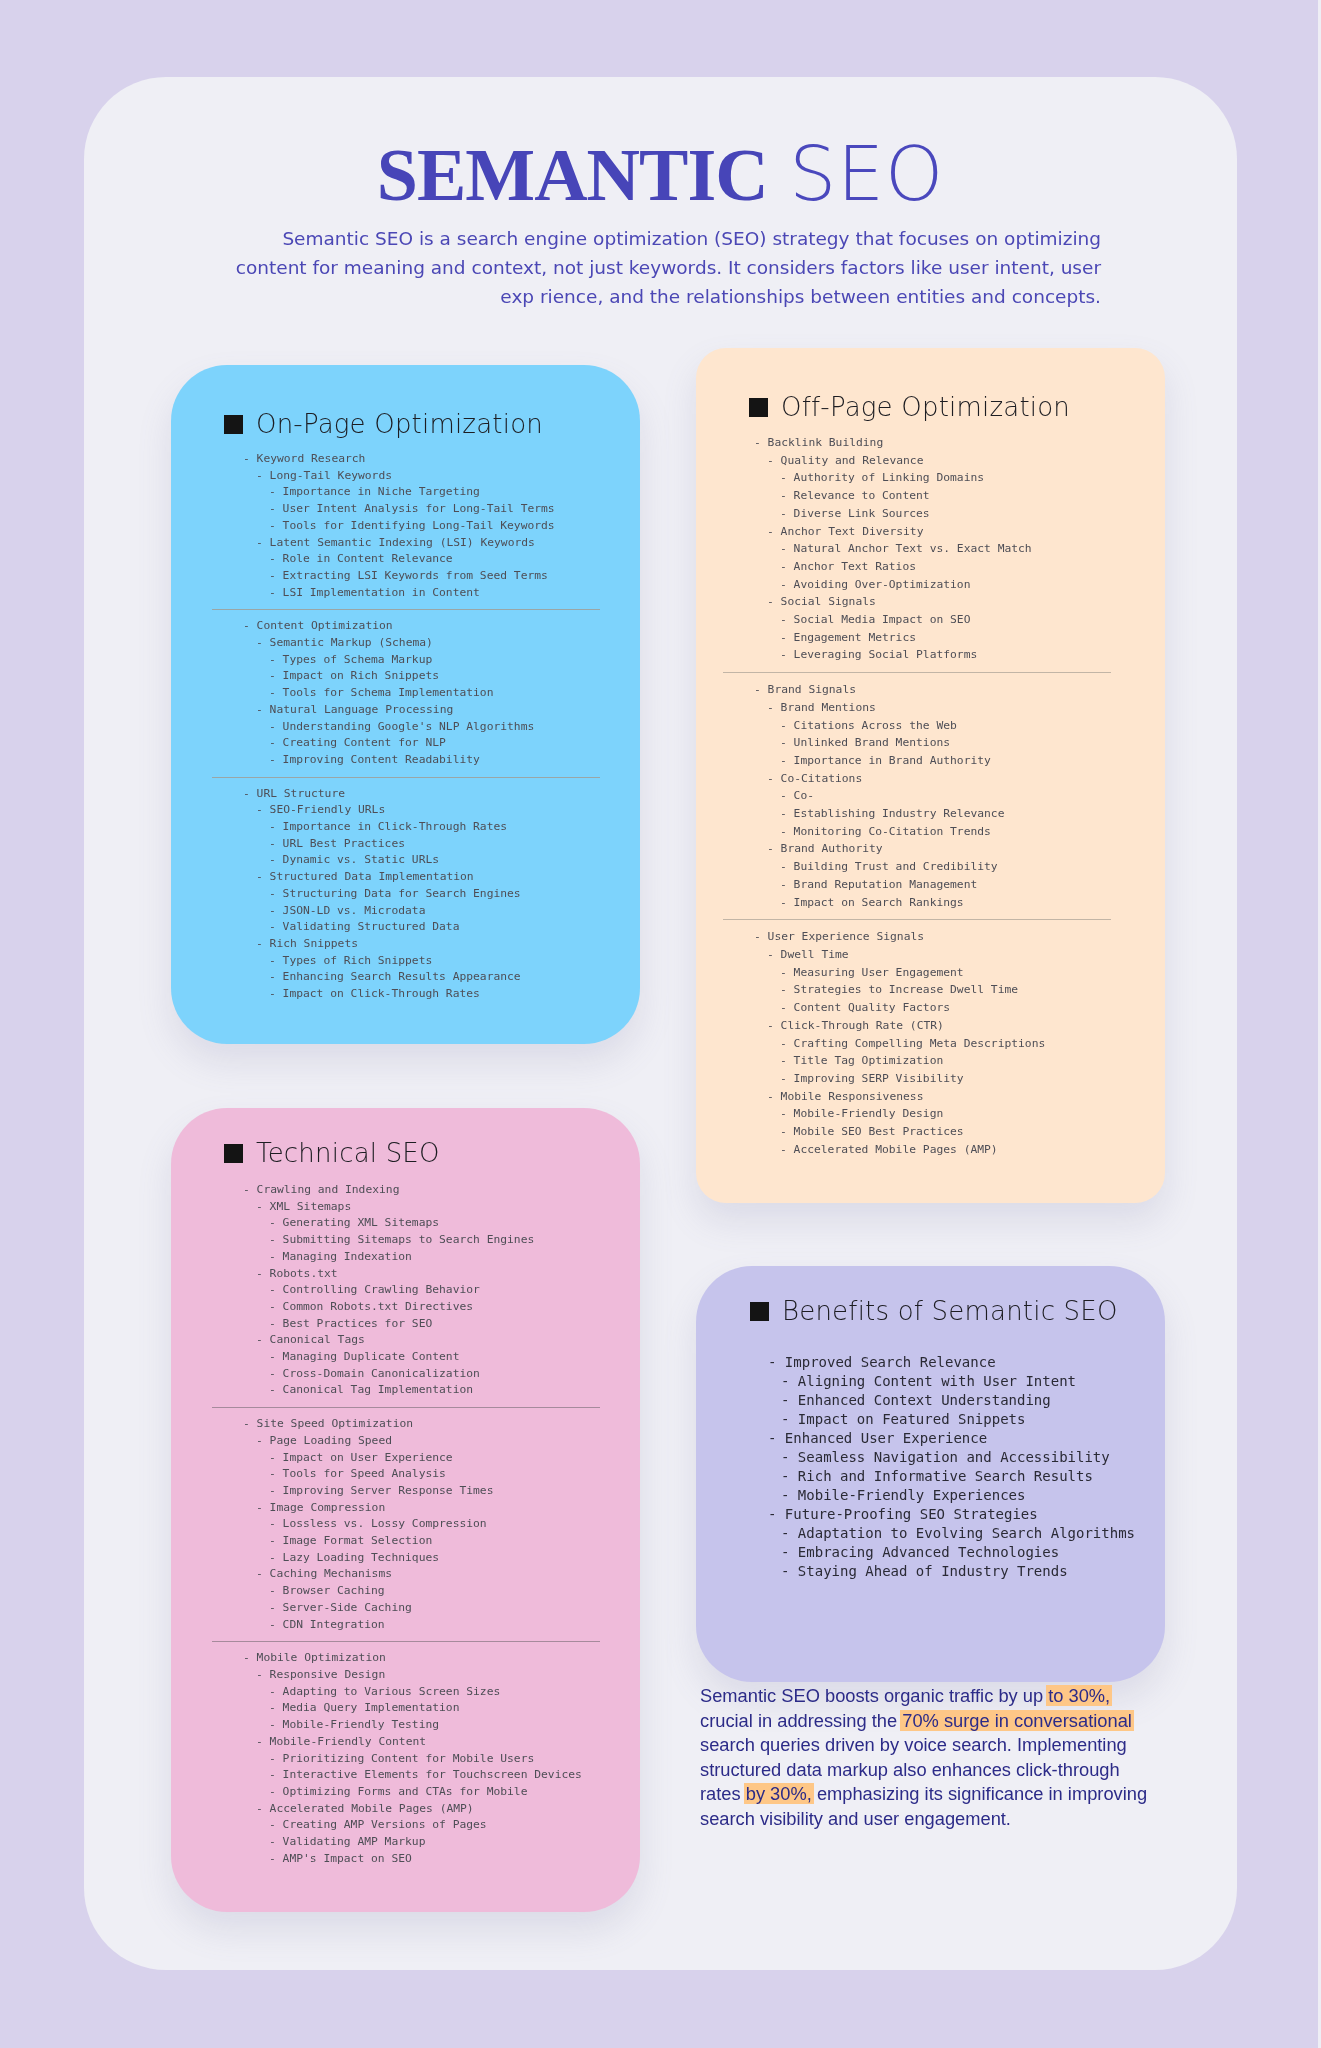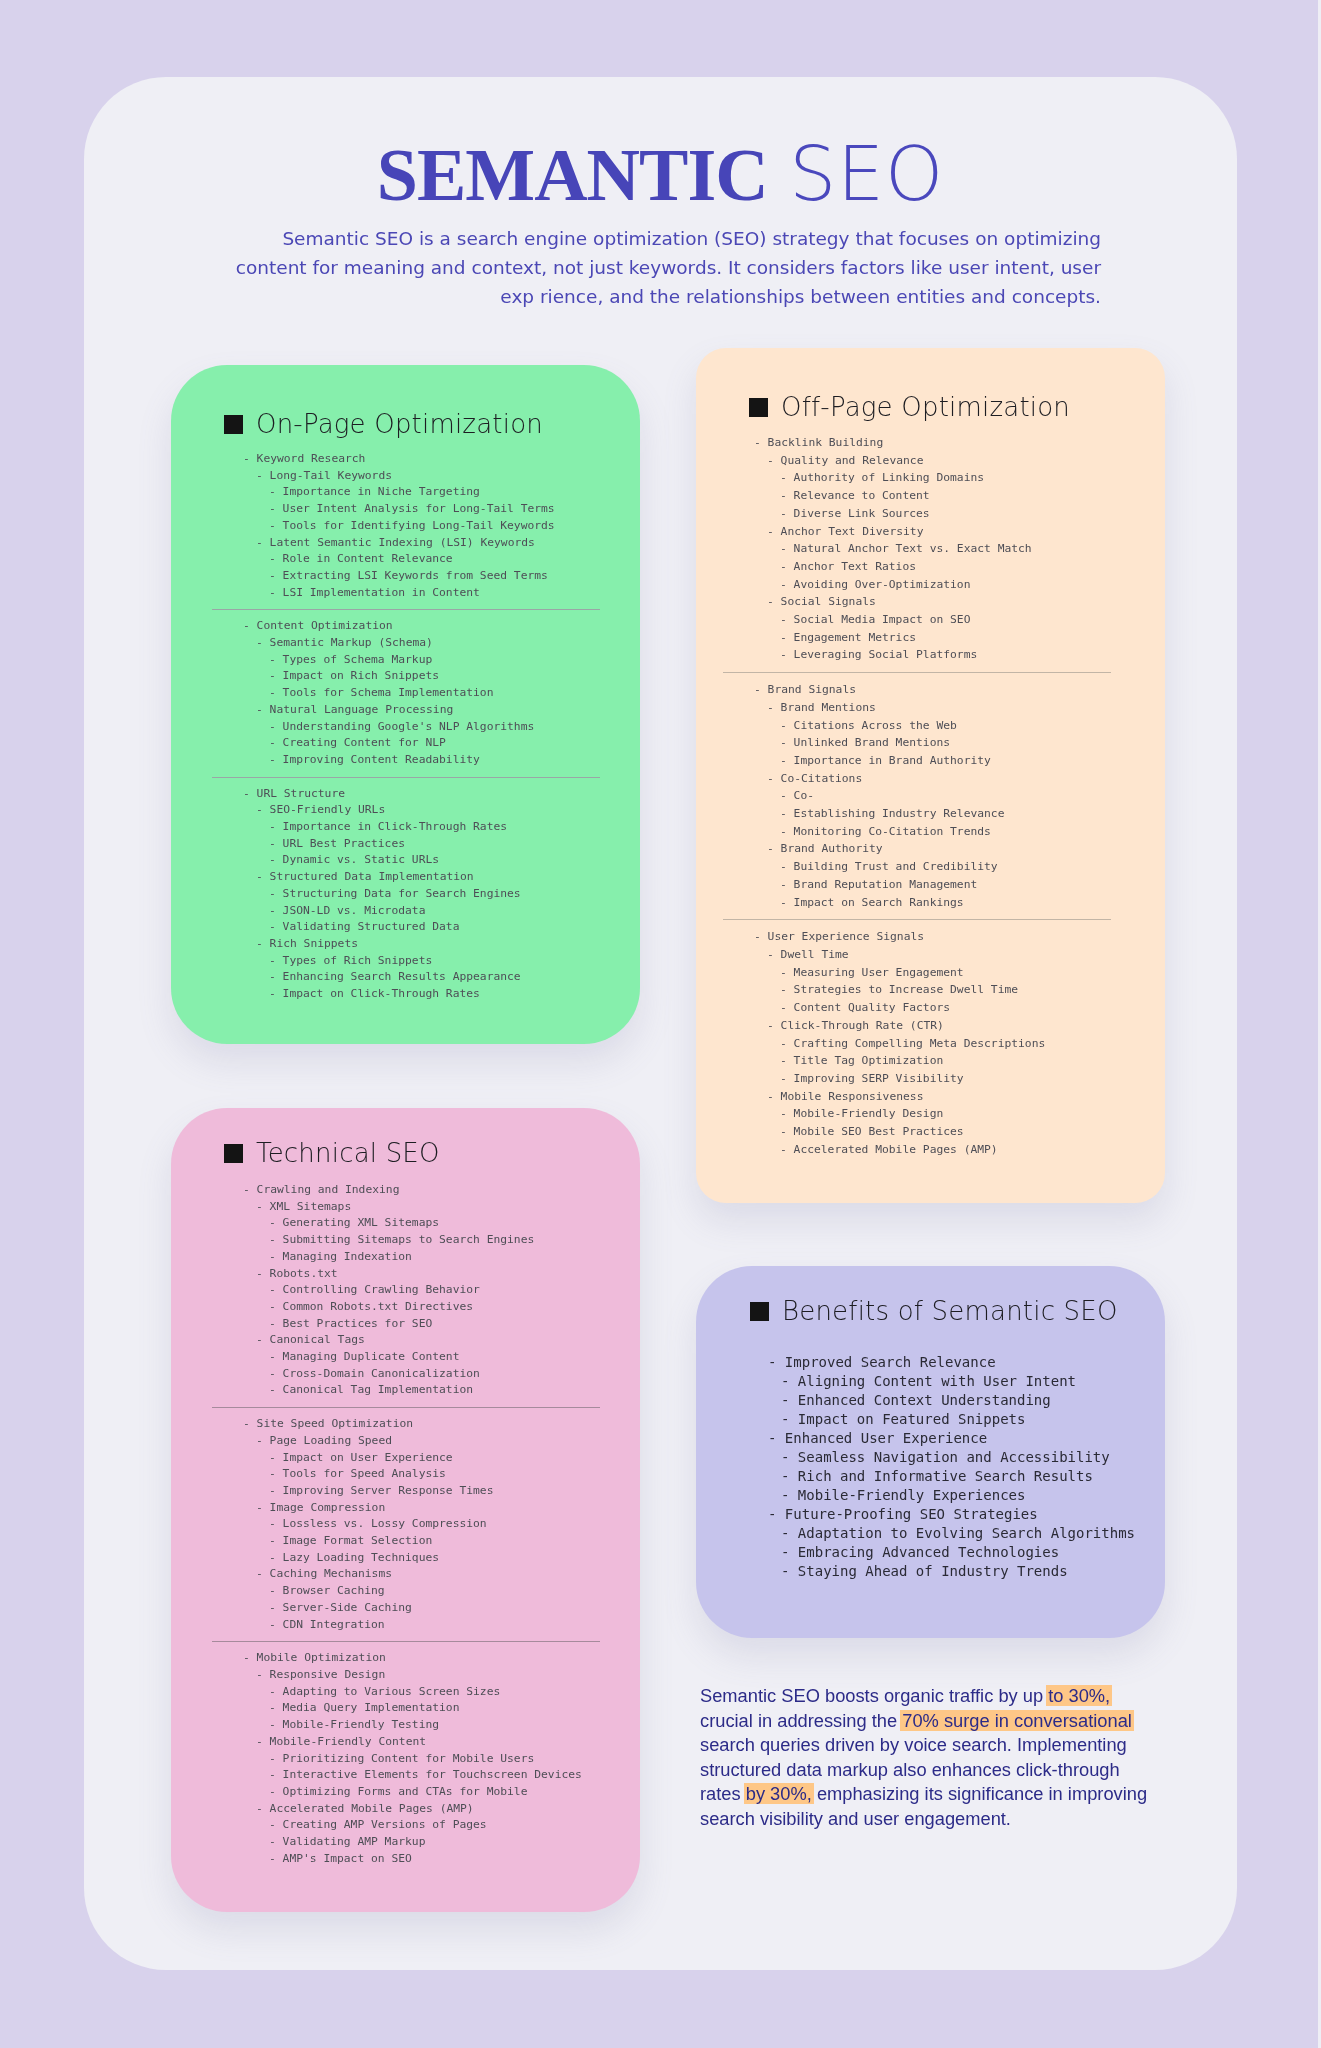--- a/index.html
+++ b/index.html
@@ -41,24 +41,24 @@
   .sq { width: 19px; height: 19px; background: #141414; margin-right: 13px; display: inline-block; }
   .tree {
     position: absolute; left: 72px;
     font-family: "DejaVu Sans Mono", monospace; font-size: 11.3px;
     line-height: 16.7px; color: #4e4e56; white-space: pre;
   }
   .tree .l1 { padding-left: 0; }
   .tree .l2 { padding-left: 13px; }
   .tree .l3 { padding-left: 26px; }
   .sep { height: 1px; background: #9aa6a6; margin: 8px 0 8px -31px; width: 388px; }
-  .c-onpage { left: 171px; top: 365px; width: 469px; height: 679px; background: #86efac; }
+  .c-onpage { left: 171px; top: 365px; width: 469px; height: 679px; background: #7dd3fc; }
   .c-offpage { left: 696px; top: 348px; width: 469px; height: 855px; background: #fee6cf; border-radius: 30px; }
   .c-tech { left: 171px; top: 1108px; width: 469px; height: 804px; background: #efbbda; padding-left: 34px; }
-  .c-benefits { left: 696px; top: 1266px; width: 469px; height: 372px; background: #c6c4ec; }
+  .c-benefits { left: 696px; top: 1266px; width: 469px; height: 416px; background: #c6c4ec; }
   .c-offpage .sep { background: #c2b5a6; }
   .c-tech .sep { background: #a68a9c; }
   .c-benefits .tree { color: #2a2a35; font-size: 14px; line-height: 19px; left: 72px; }
   .stat {
     position: absolute; left: 700px; top: 1684px; width: 460px;
     color: #2c2b88; font-family: Liberation Sans, sans-serif; font-size: 18.3px; line-height: 24.6px;
   }
   .hl { background: #fec787; padding: 0 2px; margin: 0 -2px; }
 </style>
 </head>

